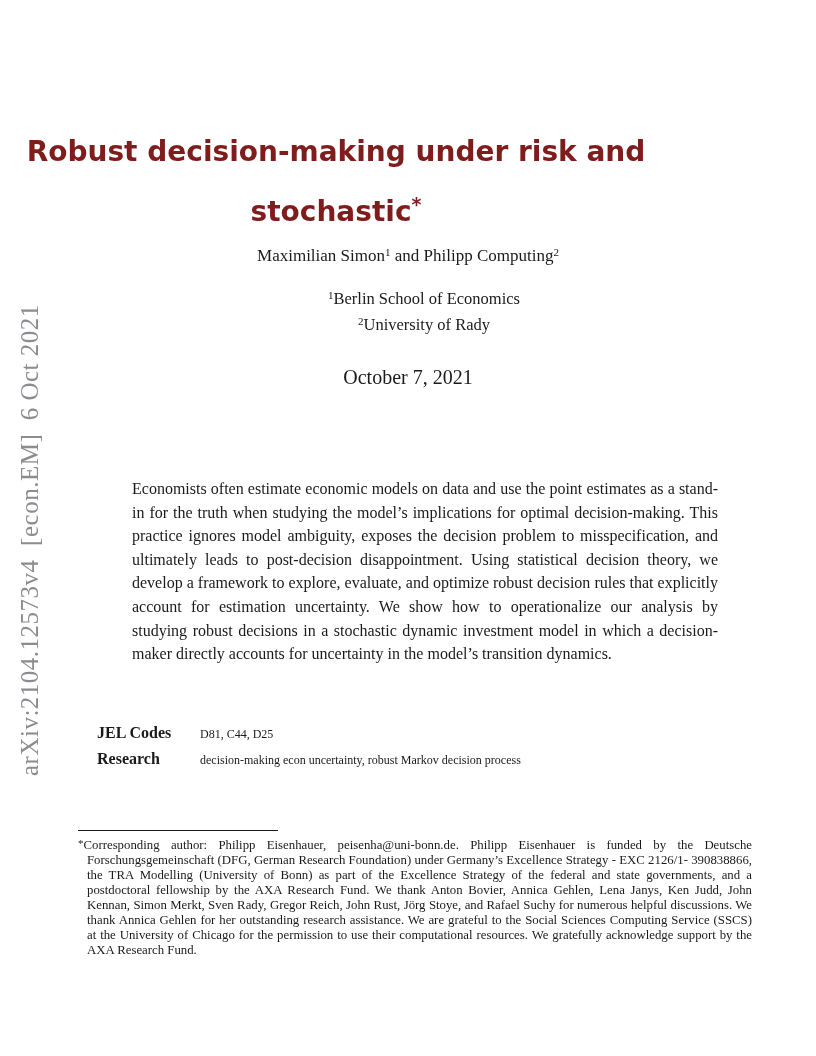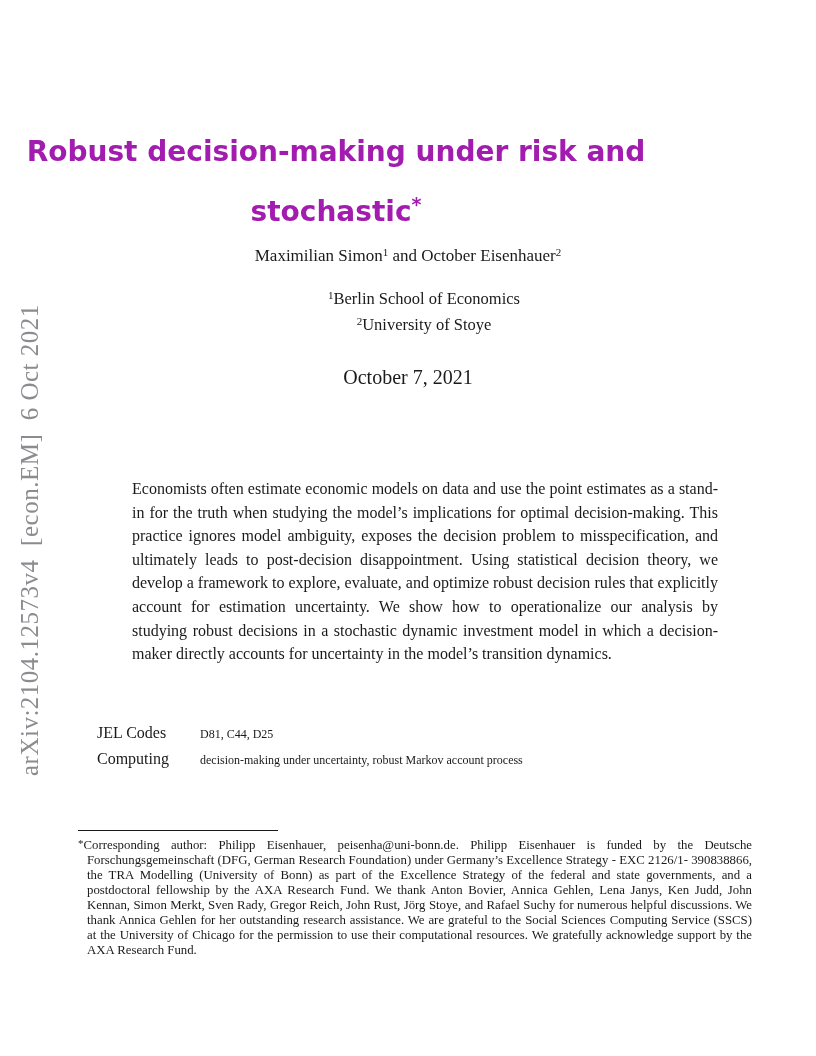--- a/index.html
+++ b/index.html
@@ -32,21 +32,21 @@
     position: absolute;
     top: 126px;
     left: 0;
     width: 672px;
     margin: 0;
     text-align: center;
     font-family: "DejaVu Sans", "Liberation Sans", sans-serif;
     font-weight: bold;
     font-size: 28px;
     line-height: 52px;
-    color: #a21caf;
+    color: #7f1d1d;
   }
   .title-star {
     font-size: 19px;
     vertical-align: 10px;
   }
   .authors {
     position: absolute;
     top: 246px;
     left: 0;
     width: 816px;
@@ -95,21 +95,21 @@
     top: 724px;
     left: 97px;
     width: 620px;
   }
   .meta-row {
     display: flex;
     align-items: baseline;
     height: 26px;
   }
   .meta-label {
-    font-weight: normal;
+    font-weight: bold;
     font-size: 16px;
     width: 103px;
     flex: 0 0 103px;
   }
   .meta-value {
     font-size: 12px;
   }
   .footnote-rule {
     position: absolute;
     top: 830px;
@@ -137,39 +137,39 @@
 </style>
 </head>
 <body>
 
 <div class="page">
 
   <div class="arxiv-sidebar">arXiv:2104.12573v4  [econ.EM]  6 Oct 2021</div>
 
   <h1 class="title"><span>Robust decision-making under risk and</span><br><span>stochastic</span><span class="title-star">*</span></h1>
 
-  <p class="authors"><span>Maximilian Simon</span><sup>1</sup><span> and </span><span>October Eisenhauer</span><sup>2</sup></p>
+  <p class="authors"><span>Maximilian Simon</span><sup>1</sup><span> and </span><span>Philipp Computing</span><sup>2</sup></p>
 
   <div class="affiliations">
     <p class="affil"><sup>1</sup><span>Berlin School of Economics</span></p>
-    <p class="affil"><sup>2</sup><span>University of Stoye</span></p>
+    <p class="affil"><sup>2</sup><span>University of Rady</span></p>
   </div>
 
   <p class="date">October 7, 2021</p>
 
   <p class="abstract">Economists often estimate economic models on data and use the point estimates as a stand-in for the truth when studying the model’s implications for optimal decision-making. This practice ignores model ambiguity, exposes the decision problem to misspecification, and ultimately leads to post-decision disappointment. Using statistical decision theory, we develop a framework to explore, evaluate, and optimize robust decision rules that explicitly account for estimation uncertainty. We show how to operationalize our analysis by studying robust decisions in a stochastic dynamic investment model in which a decision-maker directly accounts for uncertainty in the model’s transition dynamics.</p>
 
   <div class="meta">
     <div class="meta-row">
       <span class="meta-label">JEL Codes</span>
       <span class="meta-value">D81, C44, D25</span>
     </div>
     <div class="meta-row">
-      <span class="meta-label">Computing</span>
-      <span class="meta-value">decision-making under uncertainty, robust Markov account process</span>
+      <span class="meta-label">Research</span>
+      <span class="meta-value">decision-making econ uncertainty, robust Markov decision process</span>
     </div>
   </div>
 
   <div class="footnote-rule"></div>
 
   <p class="footnote"><span class="fn-marker">*</span><span>Corresponding author: Philipp Eisenhauer, peisenha@uni-bonn.de. Philipp Eisenhauer is funded by the Deutsche Forschungsgemeinschaft (DFG, German Research Foundation) under Germany’s Excellence Strategy - EXC 2126/1- 390838866, the TRA Modelling (University of Bonn) as part of the Excellence Strategy of the federal and state governments, and a postdoctoral fellowship by the AXA Research Fund. We thank Anton Bovier, Annica Gehlen, Lena Janys, Ken Judd, John Kennan, Simon Merkt, Sven Rady, Gregor Reich, John Rust, Jörg Stoye, and Rafael Suchy for numerous helpful discussions. We thank Annica Gehlen for her outstanding research assistance. We are grateful to the Social Sciences Computing Service (SSCS) at the University of Chicago for the permission to use their computational resources. We gratefully acknowledge support by the AXA Research Fund.</span></p>
 
 </div>
 
 </body></html>

